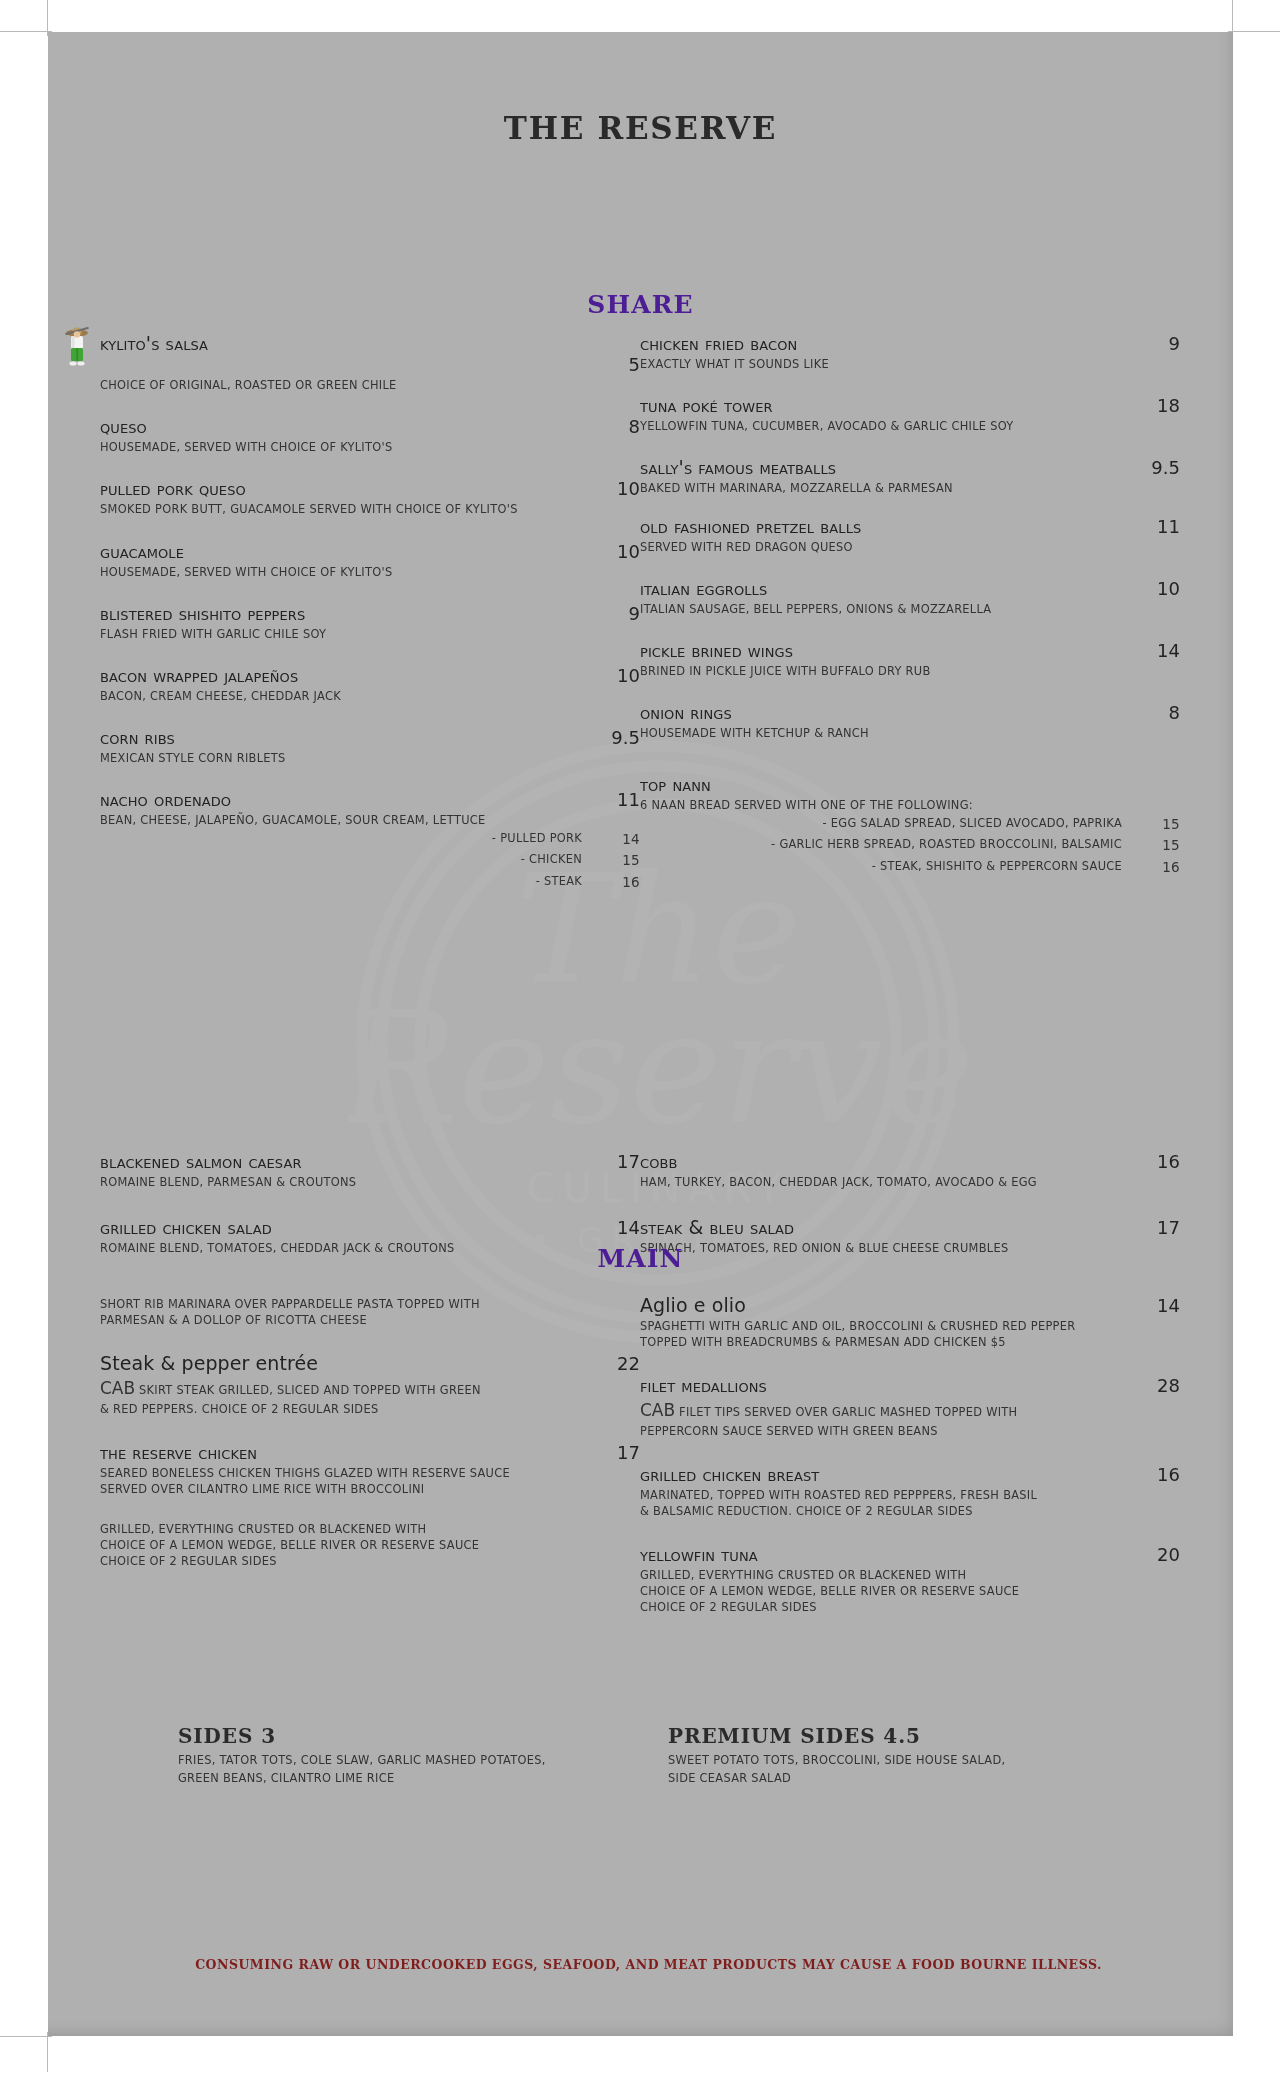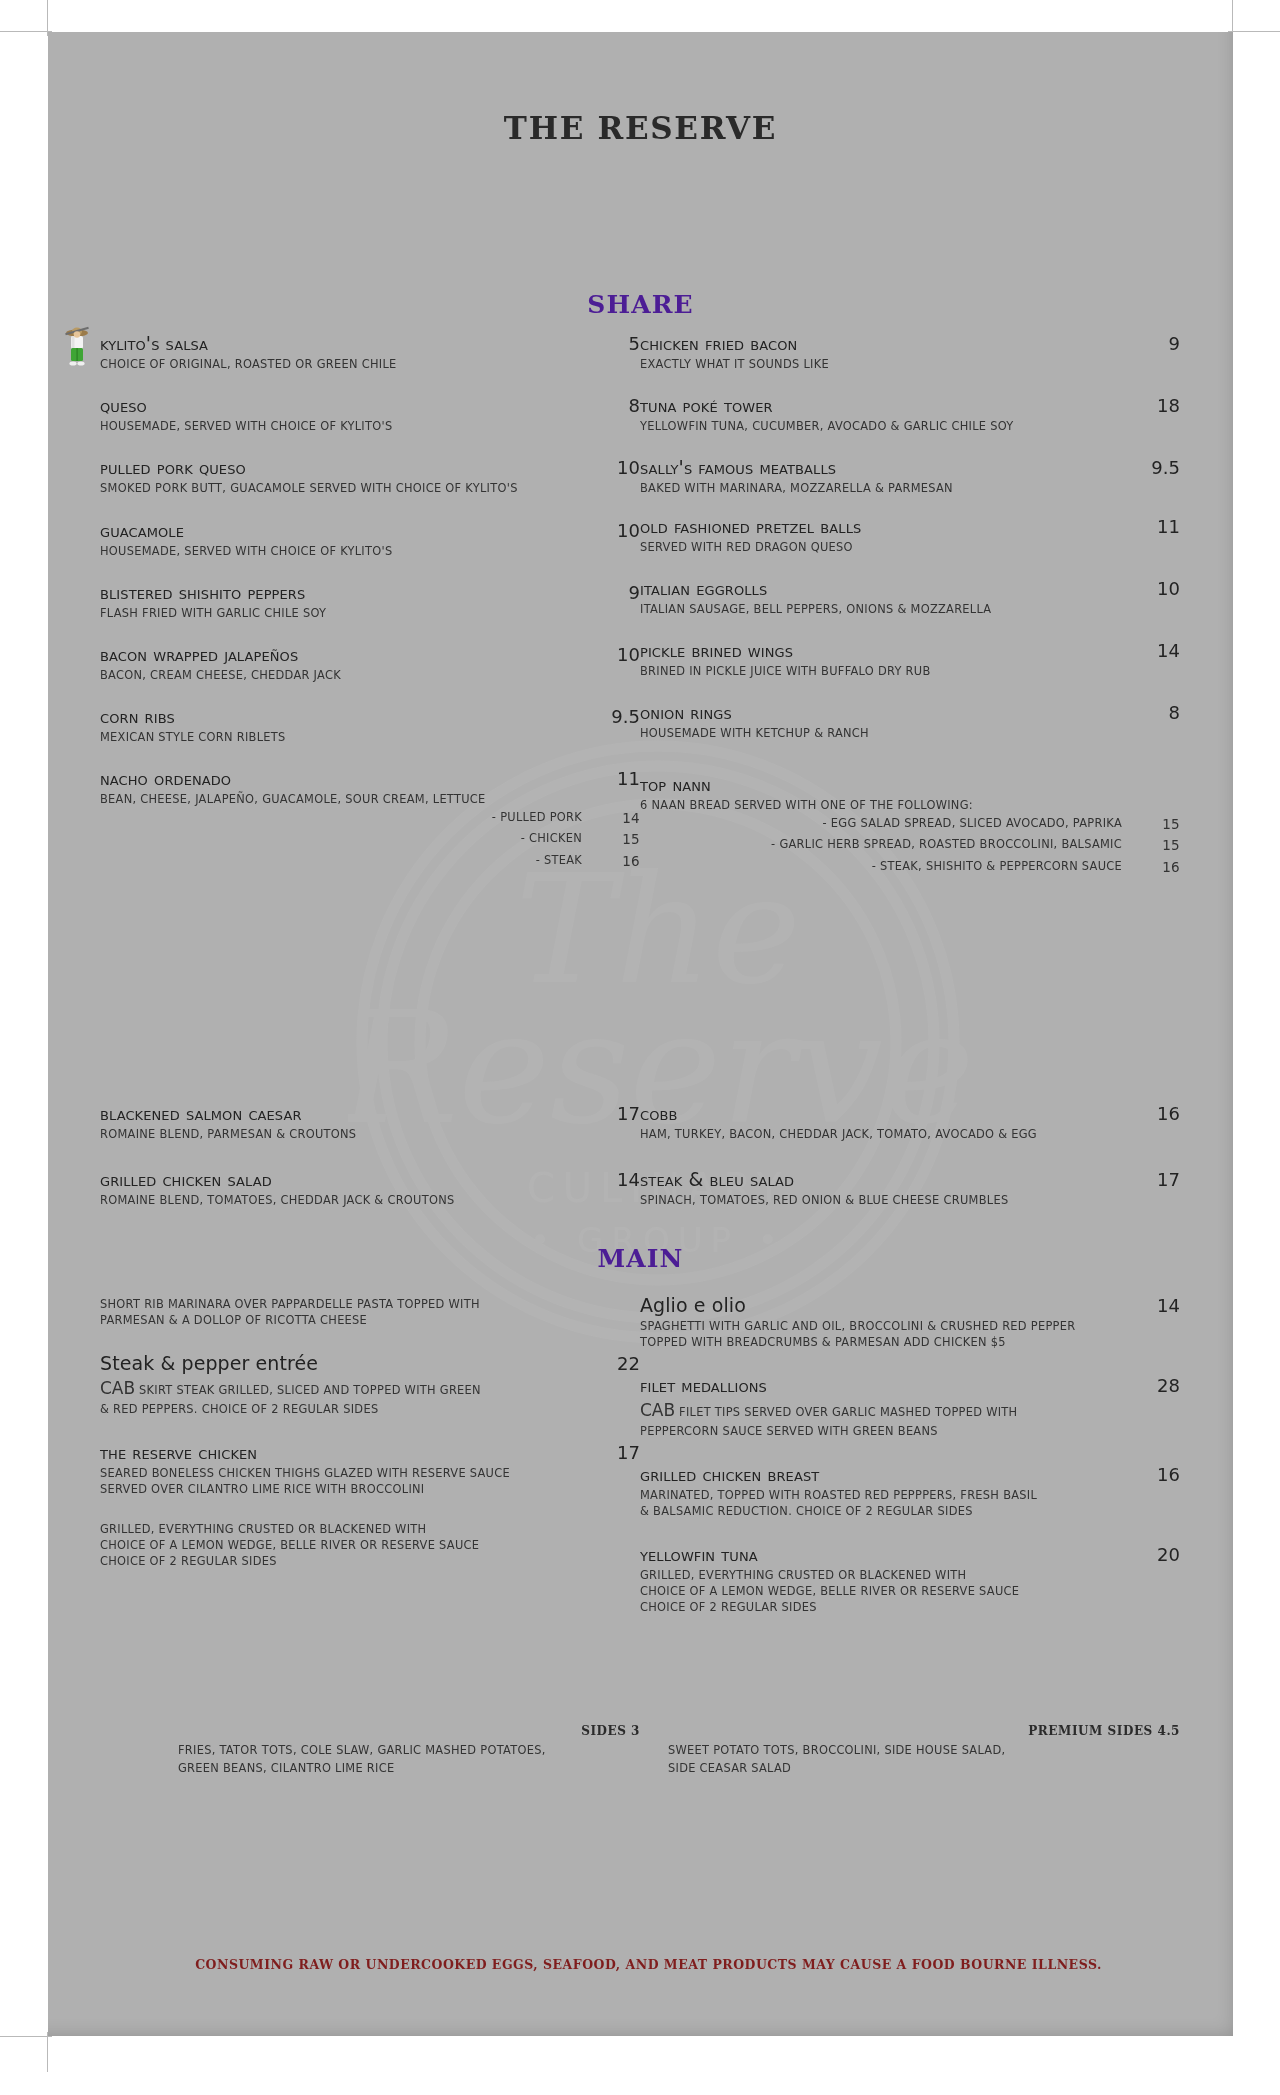--- a/index.html
+++ b/index.html
@@ -171,30 +171,29 @@
 
   
   .mascot {
     position: absolute;
     left: -38px;
     top: -8px;
     width: 30px;
     height: 44px;
   }
   .item.with-mascot .item-head,
-  .item.with-mascot .item-desc { margin-left: 0; }
+  .item.with-mascot .item-desc { margin-left: 0; flex-direction: column; }
 
   
   .sides-head {
     font-family: "DejaVu Serif", serif;
     font-weight: 700;
-    font-size: 12px;
+    font-size: 20px;
     color: #2b2b2b;
     letter-spacing: .045em;
-    text-align: right;
   }
   .sides-body {
     font-size: 11.4px;
     color: #333333;
     letter-spacing: .025em;
     text-transform: uppercase;
     line-height: 1.6;
     margin-top: 3px;
   }
 
@@ -410,21 +409,21 @@
           <div class="sub-row">
             <span class="sub-label">- STEAK, SHISHITO &amp; PEPPERCORN SAUCE</span>
             <span class="sub-price">16</span>
           </div>
         </div>
 
       </div>
     </div>
 
 
-    <div class="cols" style="top:1070px;">
+    <div class="cols" style="top:1118px;">
       <div class="col left">
         <div class="item" style="margin-bottom:26px;">
           <div class="item-head">
             <span class="item-name">Blackened Salmon Caesar</span>
             <span class="price">17</span>
           </div>
           <div class="item-desc">ROMAINE BLEND, PARMESAN &amp; CROUTONS</div>
         </div>
         <div class="item">
           <div class="item-head">

